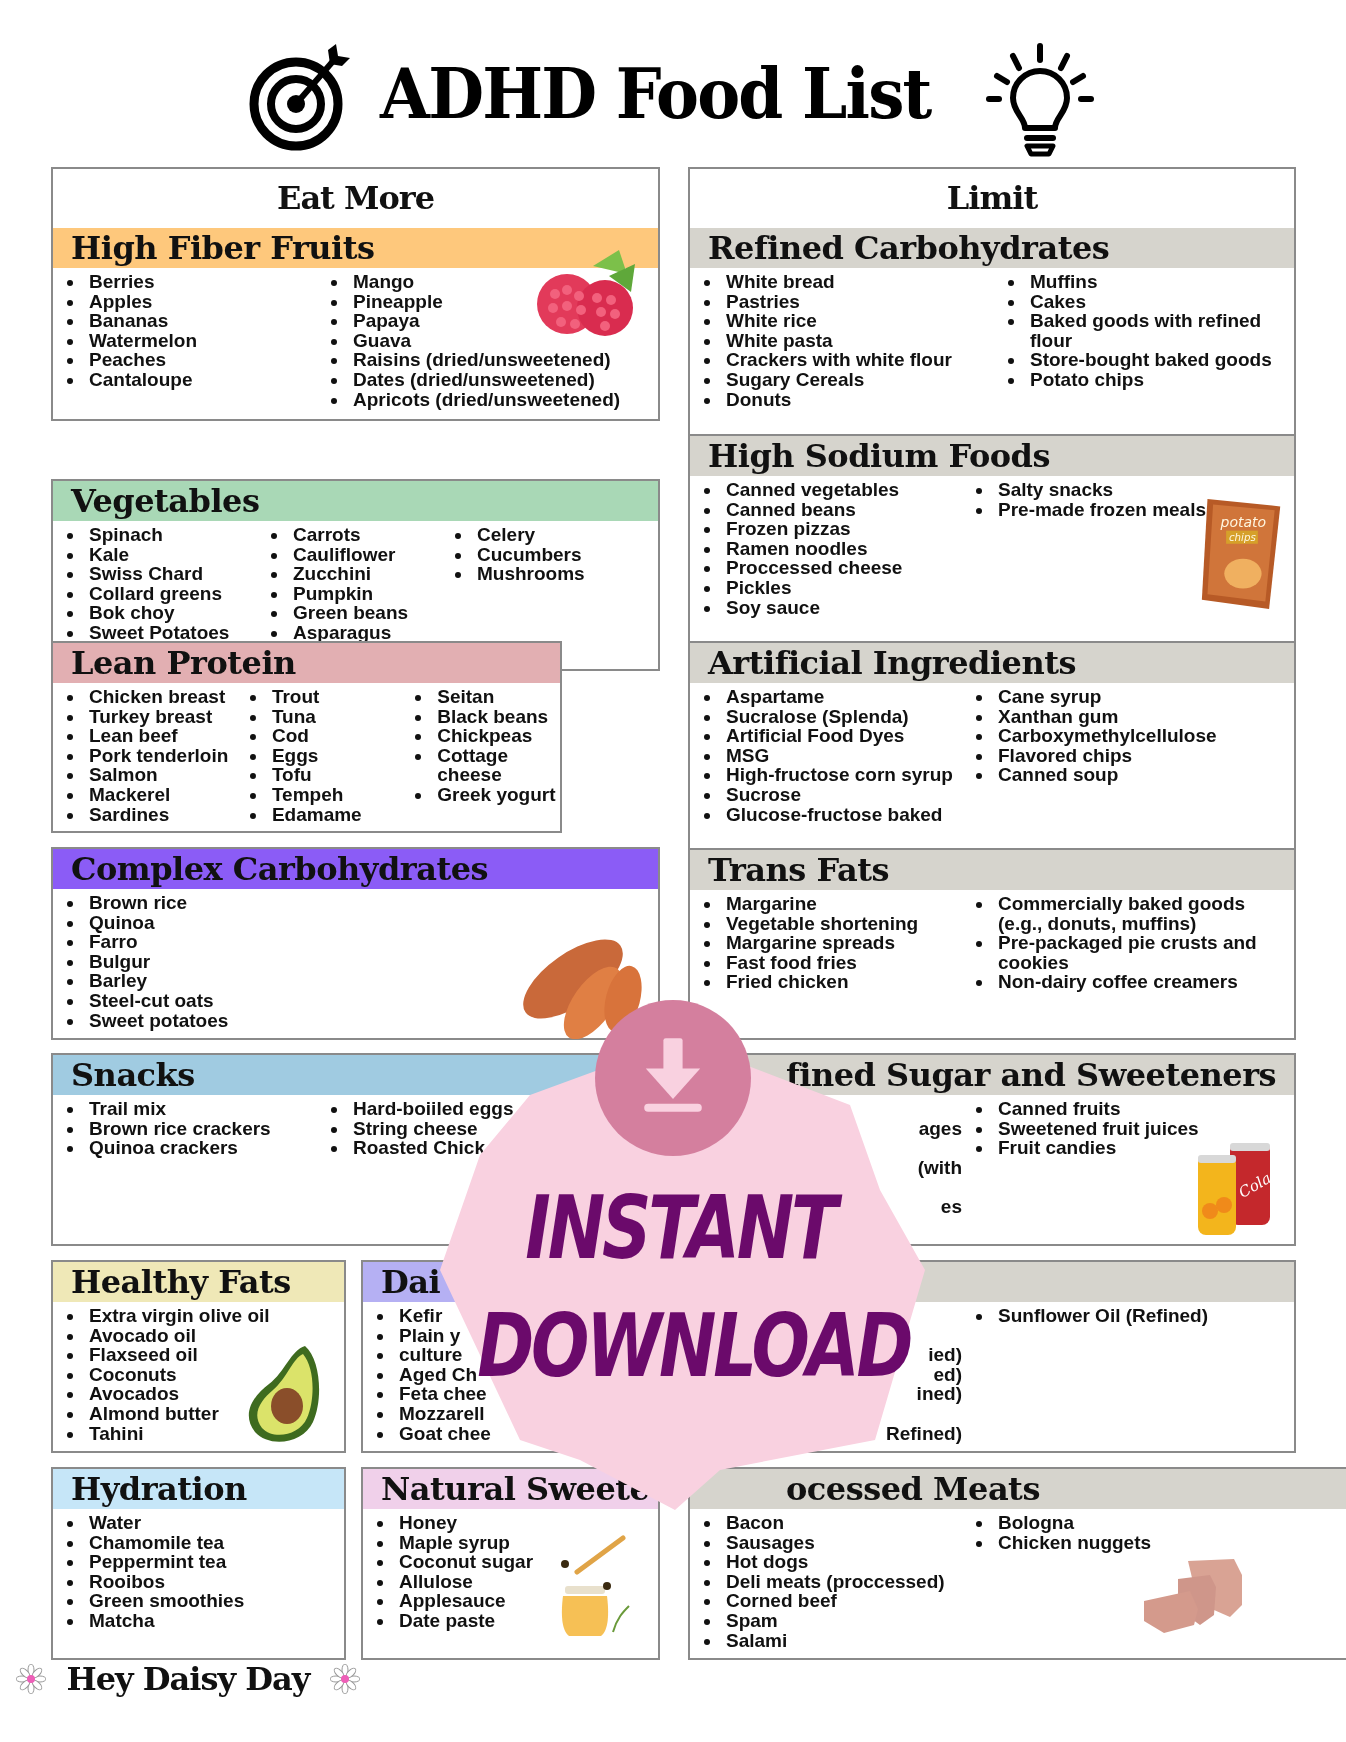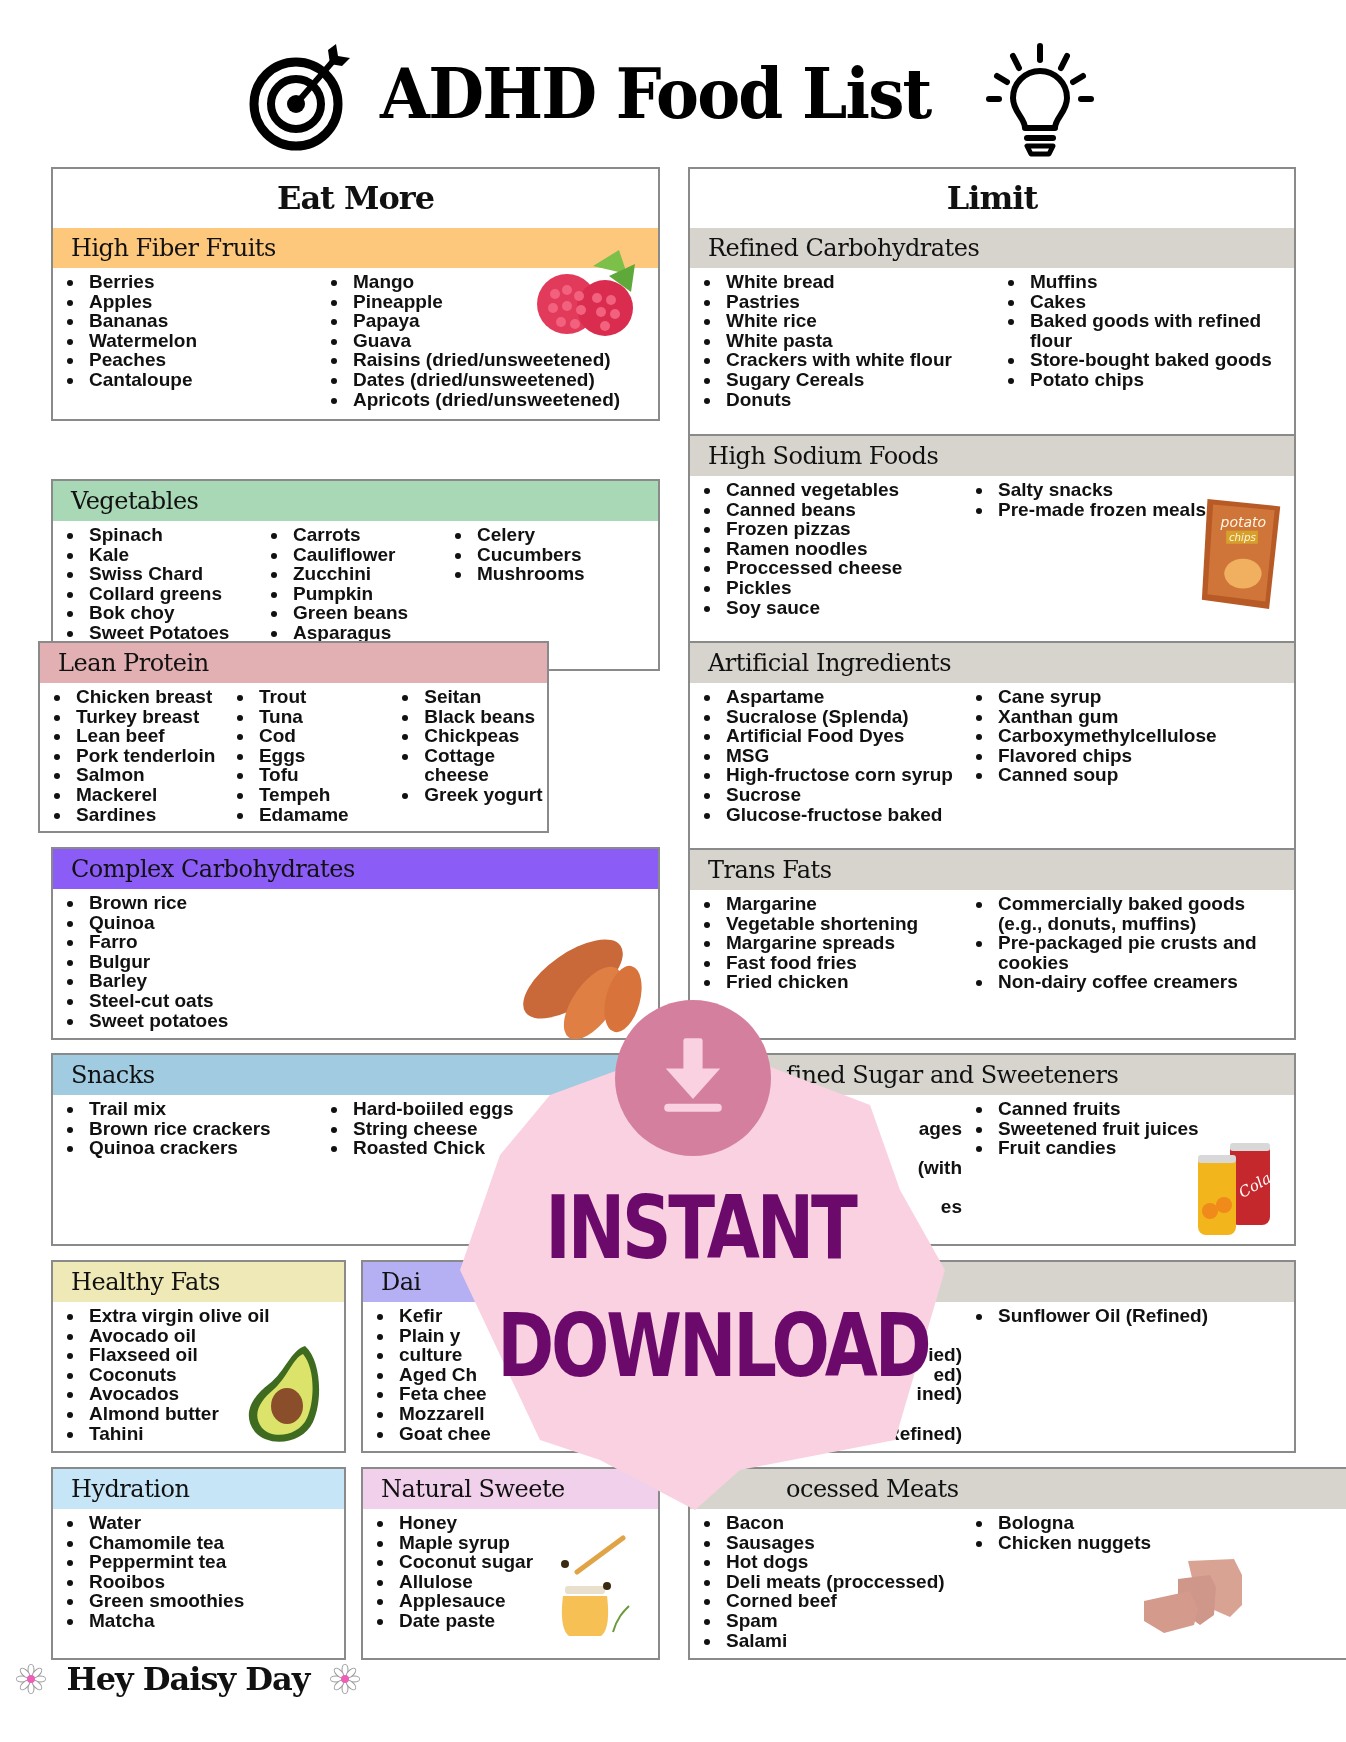--- a/index.html
+++ b/index.html
@@ -6,29 +6,29 @@
   body { width:1346px; height:1742px; background:#ffffff; position:relative; overflow:hidden;
          font-family:"Liberation Sans", sans-serif; color:#111; }
   .title-row { position:absolute; left:0; top:38px; width:1346px; height:120px; }
   .title-text { position:absolute; left:380px; top:6px; font-family:"DejaVu Serif", serif; font-weight:bold;
                 font-size:70px; letter-spacing:-2px; line-height:100px; color:#000; transform:scaleX(0.92); transform-origin:left; }
   .target-icon { position:absolute; left:246px; top:4px; width:110px; height:110px; }
   .bulb-icon { position:absolute; left:985px; top:4px; width:110px; height:115px; }
 
   .box { position:absolute; border:2px solid #8a8a8a; background:#fff; box-sizing:border-box; }
   .col-head { text-align:center; font-family:"DejaVu Serif", serif; font-weight:bold; font-size:32px; line-height:58px; letter-spacing:-1px; }
-  .sec-head { position:absolute; left:0; right:0; top:0; height:40px; font-family:"DejaVu Serif", serif; font-weight:normal;
-              font-size:24px; line-height:40px; padding-left:18px; letter-spacing:-0.5px; box-sizing:border-box; }
+  .sec-head { position:absolute; left:0; right:0; top:0; height:40px; font-family:"DejaVu Serif", serif; font-weight:bold;
+              font-size:32px; line-height:40px; padding-left:18px; letter-spacing:-0.5px; box-sizing:border-box; }
   .cols { position:absolute; left:0; right:0; top:44px; display:flex; }
   ul { margin:0; padding:0 0 0 32px; list-style:disc; font-weight:bold; font-size:19px; line-height:19.6px; }
   ul li { padding-left:4px; }
   .div-line { position:absolute; left:0; right:0; height:2px; background:#8a8a8a; }
   .illus { position:absolute; }
 
-  .badge { position:absolute; left:440px; top:1000px; width:520px; height:550px; pointer-events:auto; }
+  .badge { position:absolute; left:420px; top:1000px; width:520px; height:550px; pointer-events:auto;font-style:italic; }
   .badge-text { position:absolute; left:0; width:100%; text-align:center; color:#6b0a6b; font-family:"DejaVu Sans", sans-serif;
                 font-weight:bold; font-size:88px; letter-spacing:-4px; transform:scaleX(0.78); transform-origin:center; line-height:100px; }
   .footer { position:absolute; left:0; width:1346px; top:1660px; height:50px; }
   .footer-text { font-family:"DejaVu Serif", serif; font-weight:bold; font-size:32px; letter-spacing:-1px; vertical-align:middle; }
   .daisy { display:inline-block; width:30px; height:30px; vertical-align:middle; margin:0 16px; }
 </style>
 </head>
 <body>
 
 <div class="title-row">
@@ -123,21 +123,21 @@
         <li>Cabbage</li>
       </ul>
     <ul id="veg3">
         <li>Celery</li>
         <li>Cucumbers</li>
         <li>Mushrooms</li>
       </ul>
   </div>
 </div>
 
-<div class="box" style="left:38px; top:641px; width:511px; height:192px;">
+<div class="box" style="left:51px; top:641px; width:511px; height:192px;">
   <div class="sec-head" style="background:#e2afb2;">Lean Protein</div>
   <div class="cols">
     <ul id="lp1" style="width:172px;">
         <li>Chicken breast</li>
         <li>Turkey breast</li>
         <li>Lean beef</li>
         <li>Pork tenderloin</li>
         <li>Salmon</li>
         <li>Mackerel</li>
         <li>Sardines</li>

